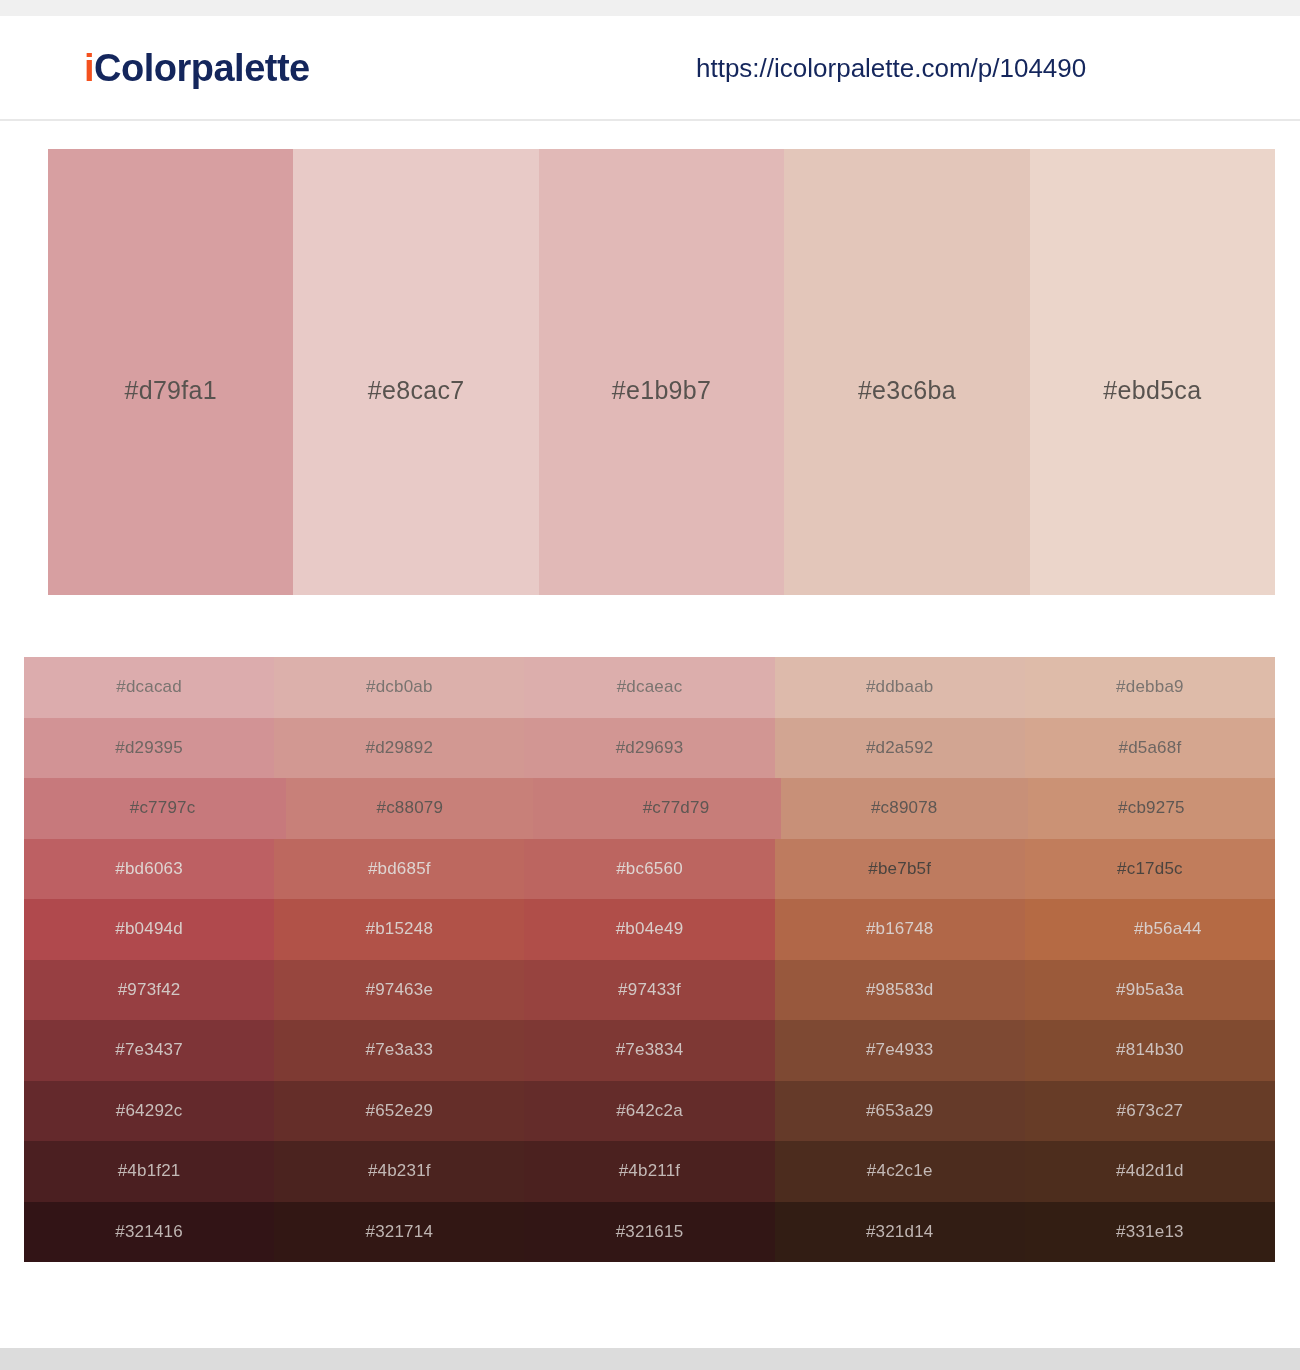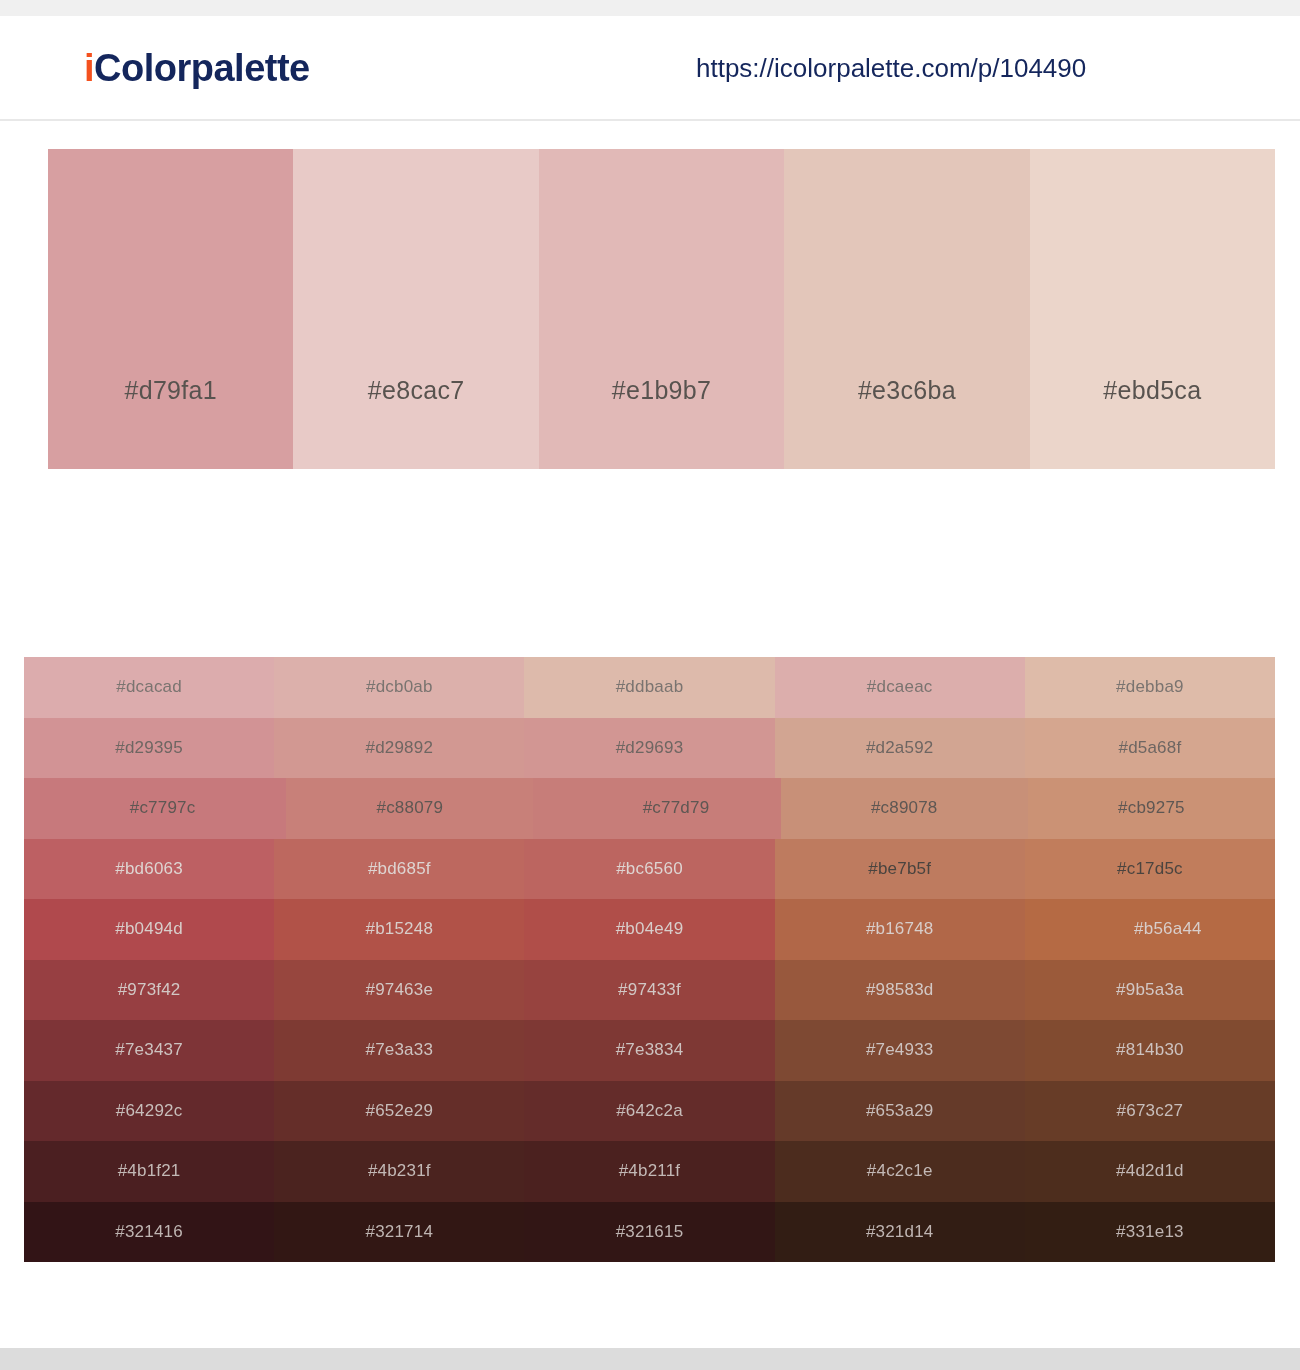--- a/index.html
+++ b/index.html
@@ -47,21 +47,21 @@
     color: #14265c;
     letter-spacing: 0px;
     white-space: nowrap;
   }
 
   #main-swatches {
     position: absolute;
     left: 24px;
     top: 149px;
     width: 1251px;
-    height: 320px;
+    height: 446px;
     display: flex;
     padding-left: 24px;
   }
   .main-swatch {
     flex: 1 1 0;
     position: relative;
   }
   .main-swatch-label {
     position: absolute;
     left: 0;
@@ -137,26 +137,26 @@
   </div>
 
 <div id="shades-table">
     <div class="shade-row">
       <div class="shade-cell" style="background: rgb(220, 172, 173);">
         <span class="shade-label" style="color: rgb(122, 116, 112);">#dcacad</span>
       </div>
       <div class="shade-cell" style="background: rgb(220, 176, 171);">
         <span class="shade-label" style="color: rgb(122, 116, 112);">#dcb0ab</span>
       </div>
+      <div class="shade-cell" style="background: rgb(220, 174, 172);">
+        <span class="shade-label" style="color: rgb(122, 116, 112);">#dcaeac</span>
+      </div>
       <div class="shade-cell" style="background: rgb(221, 186, 171);">
         <span class="shade-label" style="color: rgb(122, 116, 112);">#ddbaab</span>
       </div>
-      <div class="shade-cell" style="background: rgb(220, 174, 172);">
-        <span class="shade-label" style="color: rgb(122, 116, 112);">#dcaeac</span>
-      </div>
       <div class="shade-cell" style="background: rgb(222, 187, 169);">
         <span class="shade-label" style="color: rgb(122, 116, 112);">#debba9</span>
       </div>
     </div>
     <div class="shade-row">
       <div class="shade-cell" style="background: rgb(210, 147, 149);">
         <span class="shade-label" style="color: rgb(110, 102, 98);">#d29395</span>
       </div>
       <div class="shade-cell" style="background: rgb(210, 152, 146);">
         <span class="shade-label" style="color: rgb(110, 102, 98);">#d29892</span>

